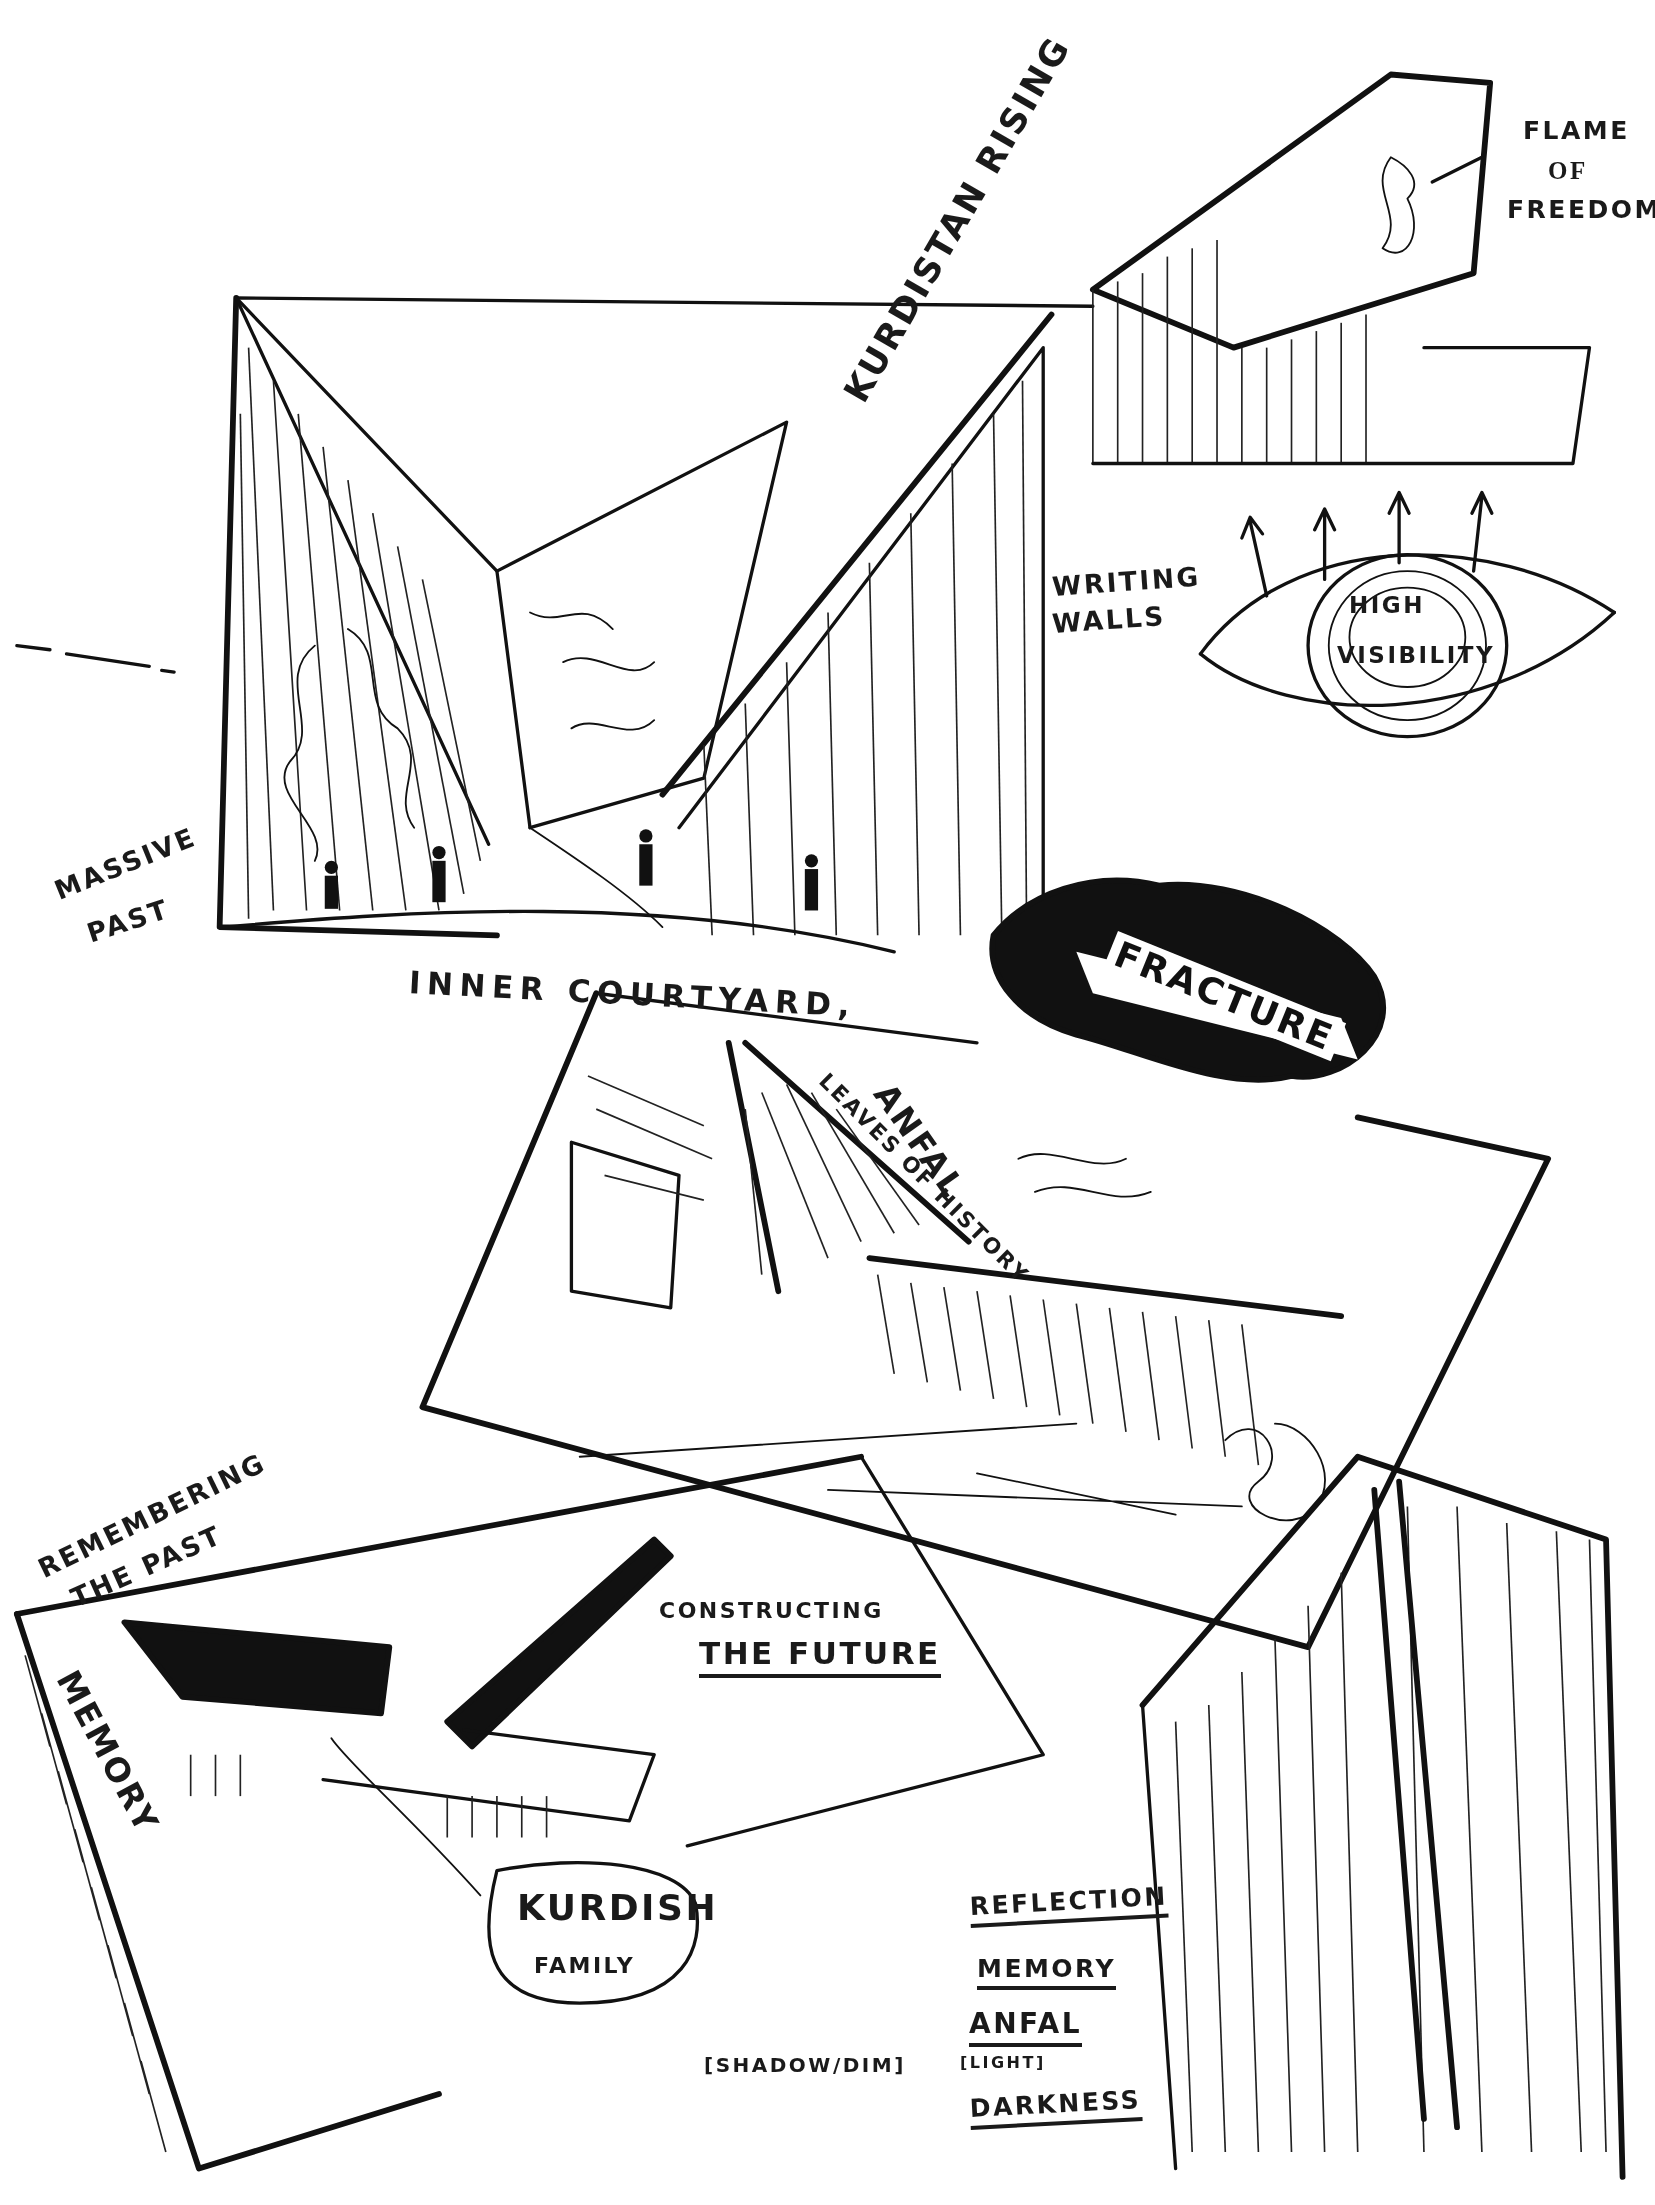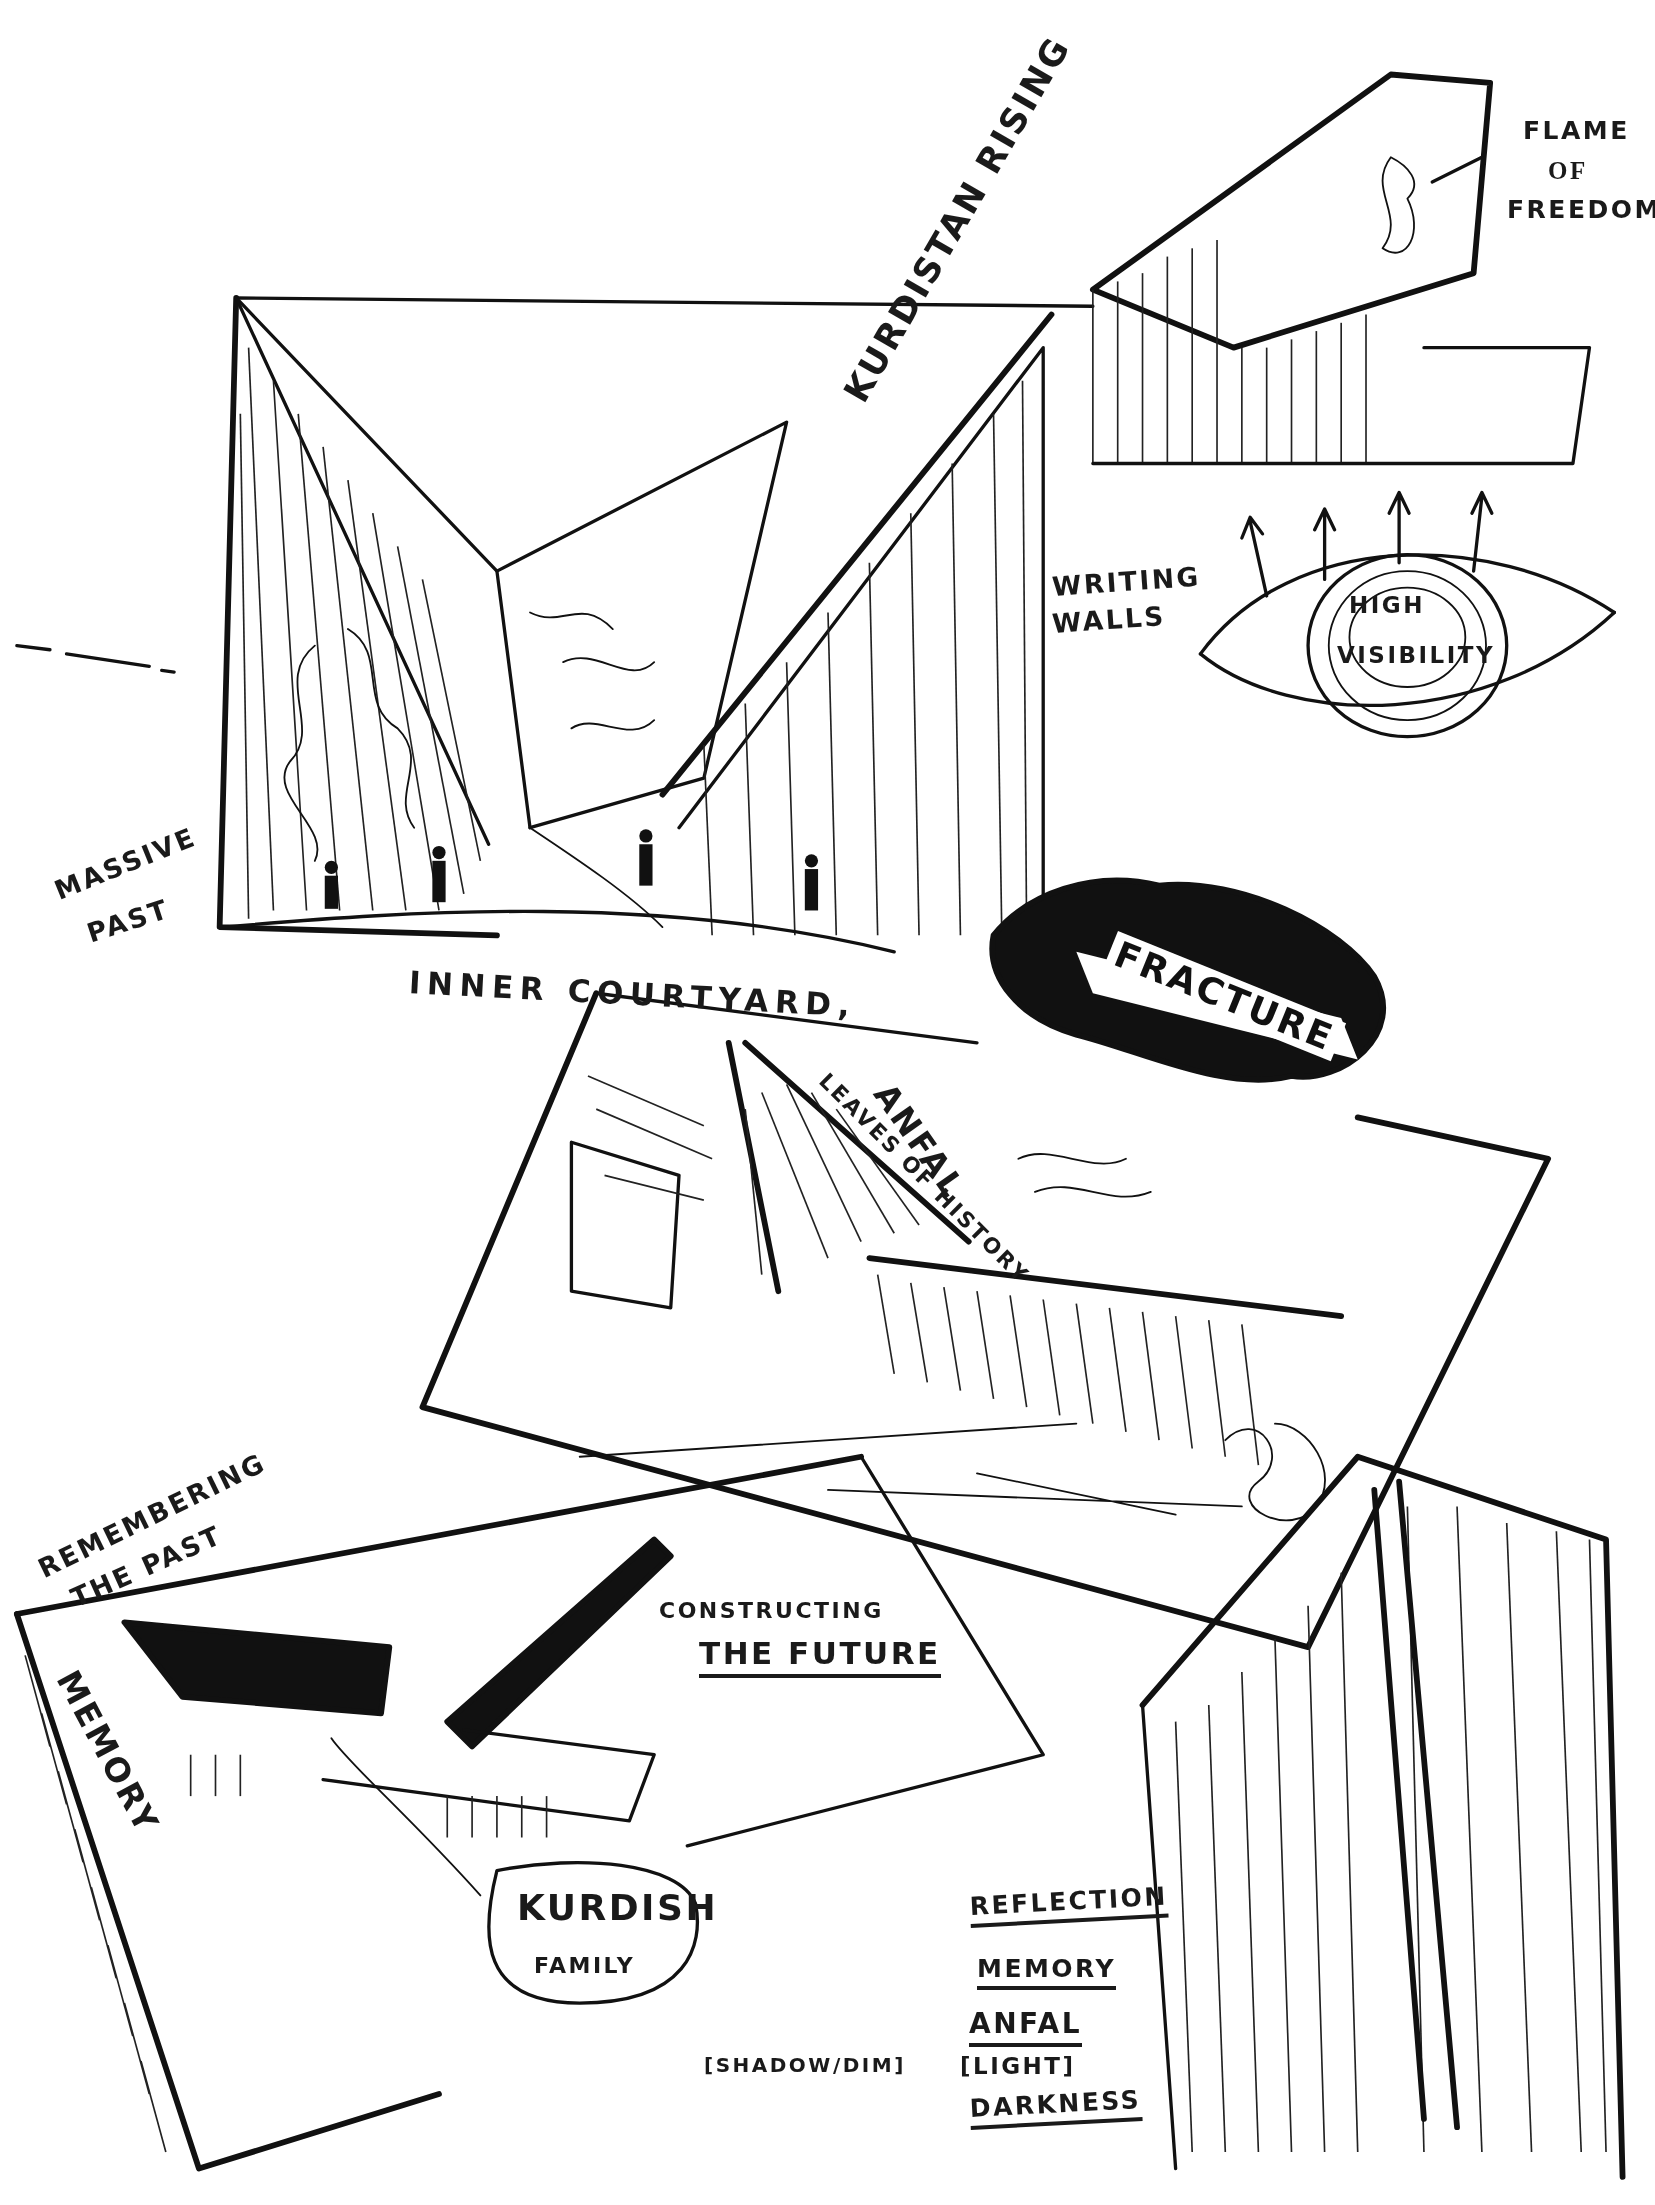--- a/index.html
+++ b/index.html
@@ -237,15 +237,15 @@
 <div class="label" style="left:659px; top:1598px; font-size:22px;">CONSTRUCTING</div>
 <div class="label under" style="left:699px; top:1635px; font-size:31px;text-align:center;">THE FUTURE</div>
 
 <div class="label" style="left:517px; top:1887px; font-size:36px;">KURDISH</div>
 <div class="label" style="left:534px; top:1929px; font-size:22px;margin-top:24px;">FAMILY</div>
 
 <div class="label under" style="left:969px; top:1892px; font-size:25px; transform:rotate(-3deg);">REFLECTION</div>
 <div class="label under" style="left:977px; top:1954px; font-size:25px;">MEMORY</div>
 <div class="label under" style="left:969px; top:2007px; font-size:28px;">ANFAL</div>
 <div class="label" style="left:704px; top:2053px; font-size:20px;">[SHADOW/DIM]</div>
-<div class="label" style="left:960px; top:2053px; font-size:23px;">[LIGHT]</div>
+<div class="label" style="left:960px; top:2053px; font-size:16px;">[LIGHT]</div>
 <div class="label under" style="left:969px; top:2094px; font-size:25px; transform:rotate(-3deg);">DARKNESS</div>
 
 
 </body></html>

